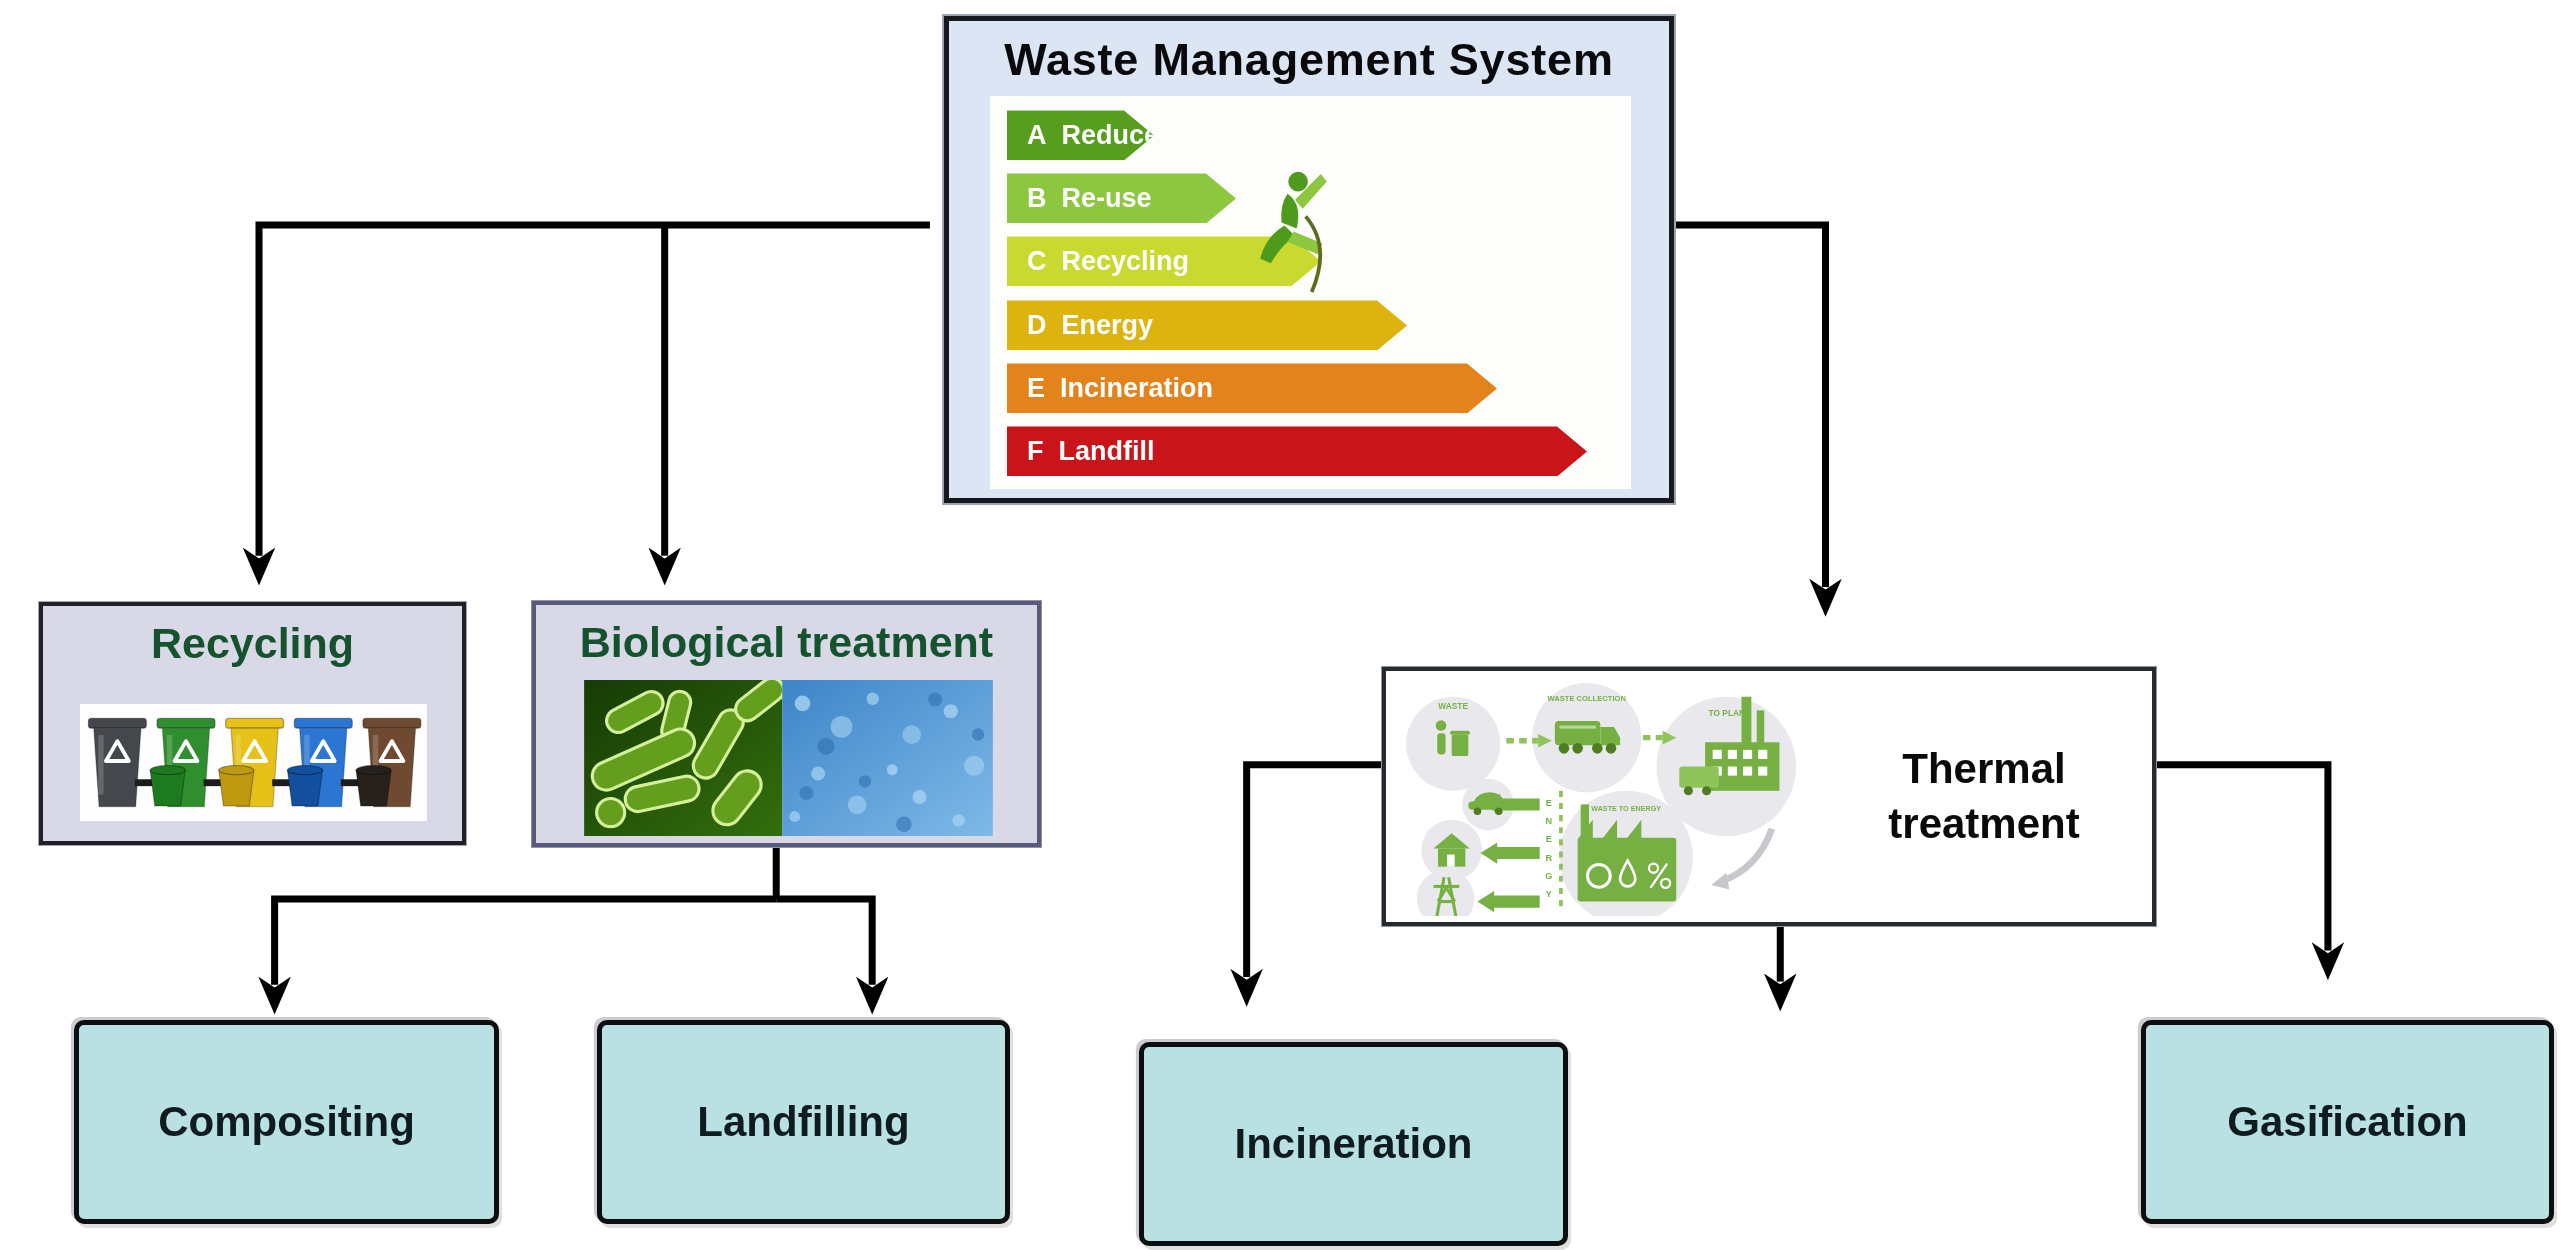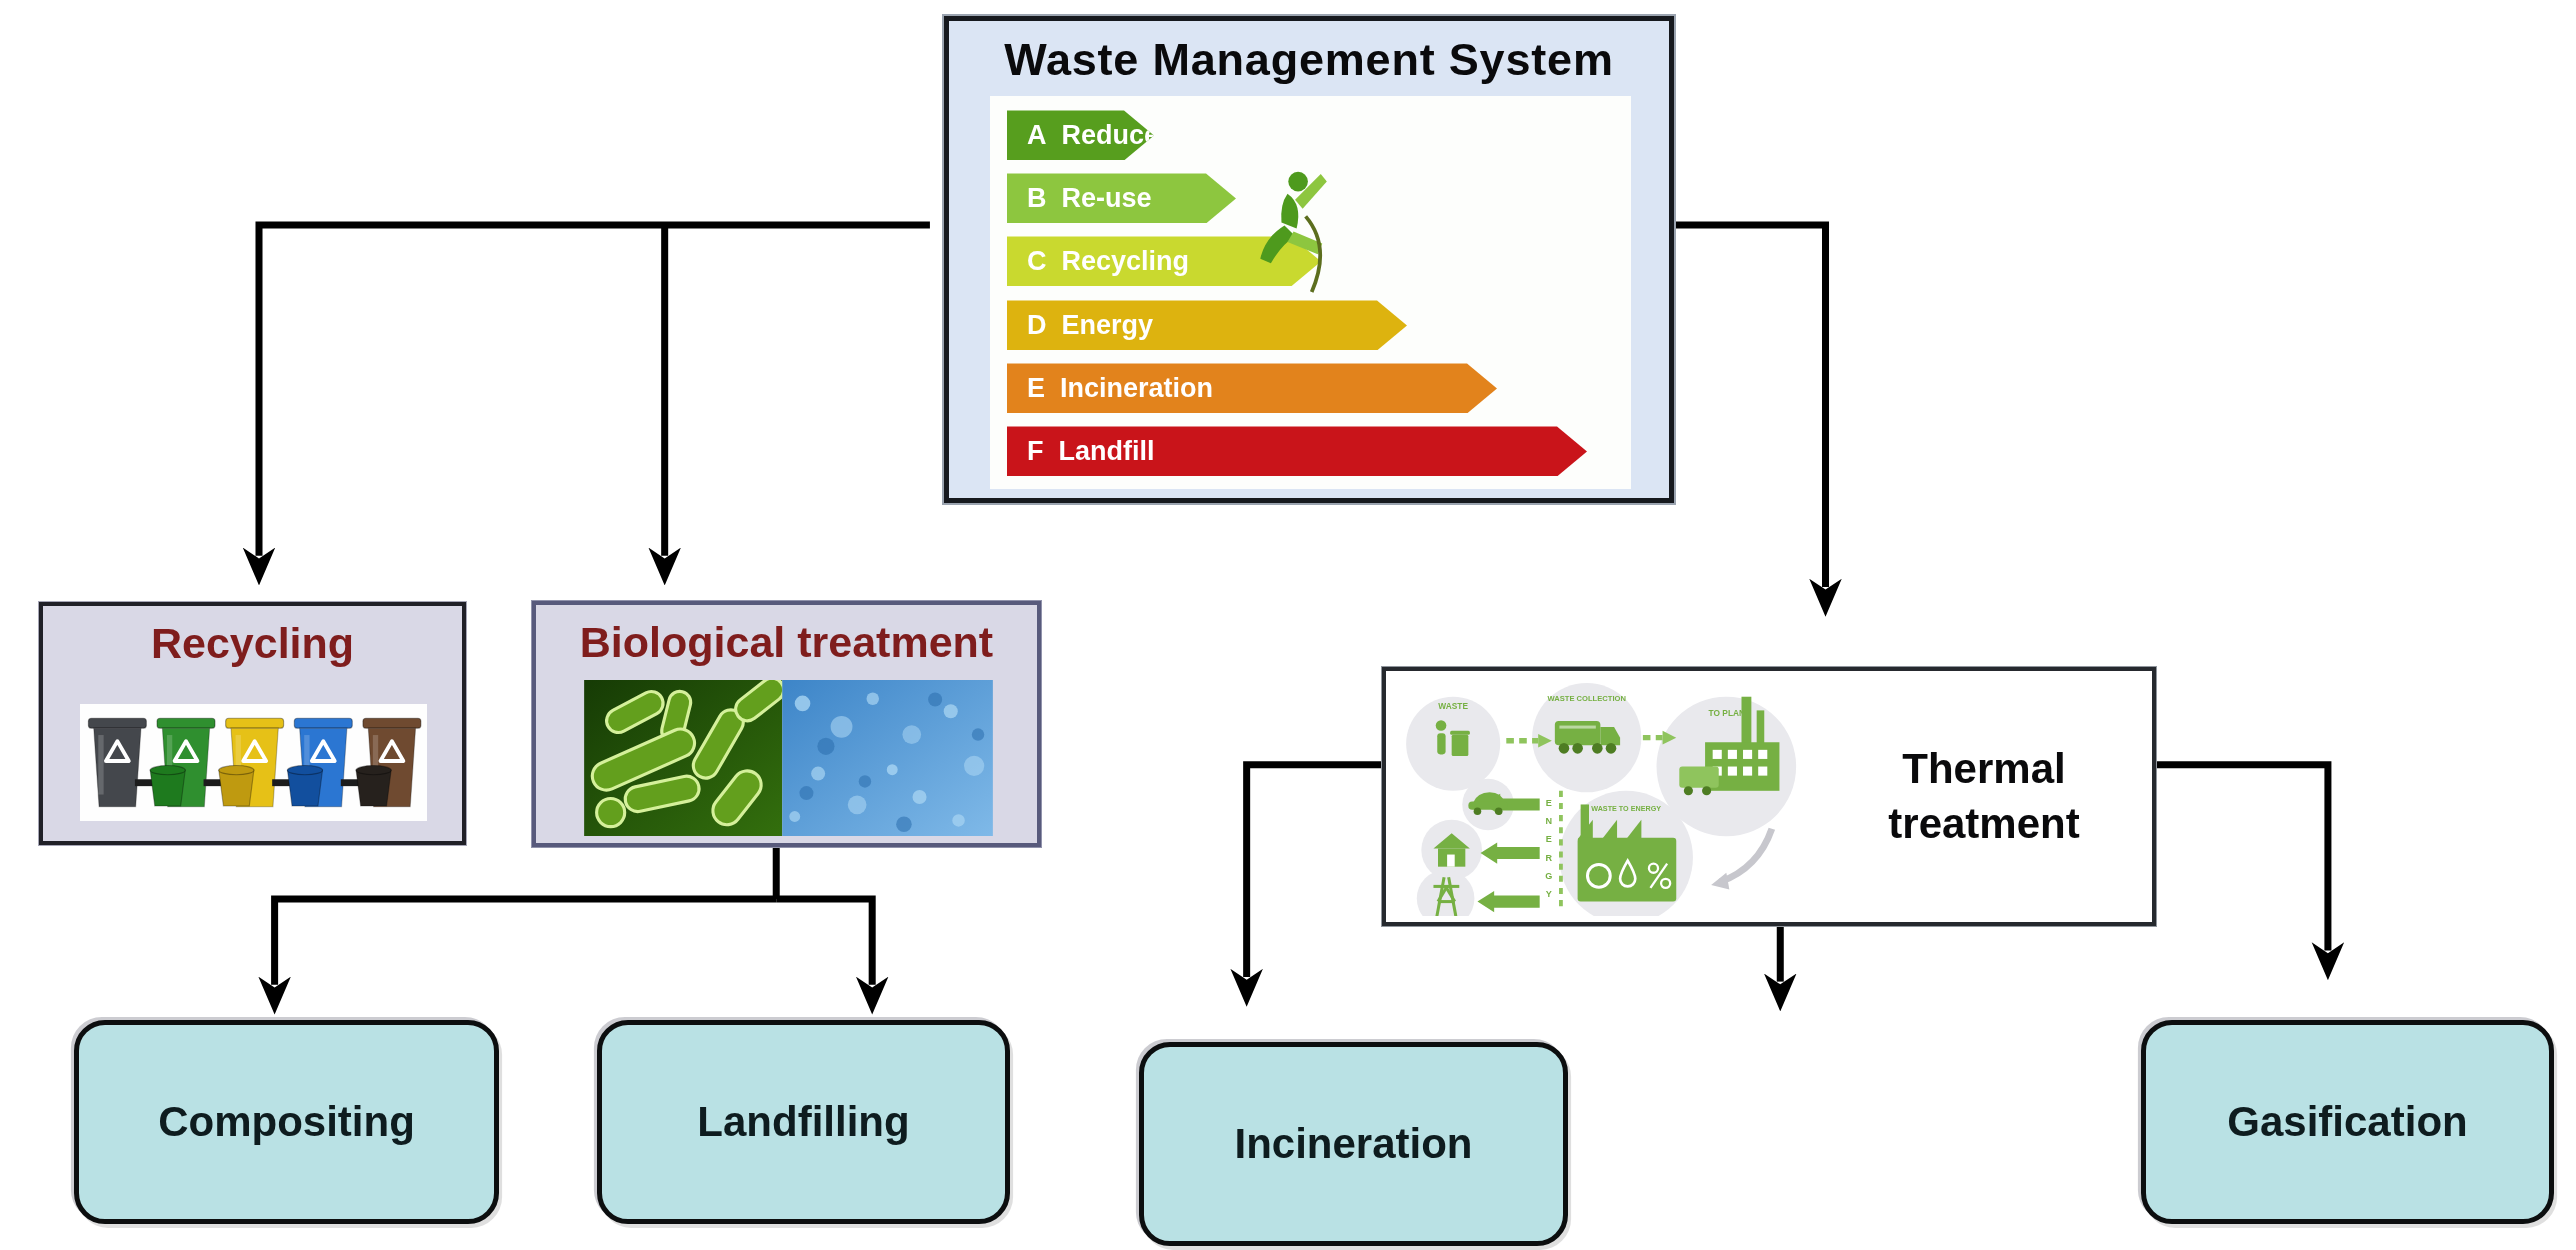--- a/index.html
+++ b/index.html
@@ -34,21 +34,21 @@
 
   
   .recycling-box{
     left:39px;top:602px;width:427px;height:243px;
     background:#d9d8e6;border:4.7px solid #202027;outline:1.6px solid #a6a6b6;
   }
   .bio-box{
     left:532px;top:601px;width:509px;height:246px;
     background:#d9d8e6;border:4.7px solid #585a7c;outline:1.6px solid #9193ac;
   }
-  .branch-title{margin-top:12.5px;text-align:center;font-size:43px;font-weight:bold;color:#7f1d1d;}
+  .branch-title{margin-top:12.5px;text-align:center;font-size:43px;font-weight:bold;color:#14532d;}
   .bins-wrap{
     position:absolute;left:37px;top:98px;width:347px;height:117px;background:#fefefe;
   }
   .bins-wrap svg{display:block;width:100%;height:100%;}
   .bacteria-wrap{position:absolute;left:48px;top:75px;width:409px;height:156px;}
   .bacteria-wrap svg{display:block;width:100%;height:100%;}
 
   .thermal-box{
     left:1382px;top:667px;width:774px;height:259px;
     background:#ffffff;border:4.7px solid #26292e;outline:1.6px solid #90969d;
@@ -56,21 +56,21 @@
   .thermal-info{position:absolute;left:11px;top:6.2px;width:428px;height:239px;}
   .thermal-title{
     position:absolute;left:438px;top:0;width:320px;height:100%;
     display:flex;align-items:center;justify-content:center;
   }
   .thermal-title div{text-align:center;font-size:42px;font-weight:bold;line-height:1.3;color:#0a0a0c;}
   .thermal-title span{display:block;}
 
   
   .leaf{
-    top:1020px;height:204px;background:#b9e1e4;border:5.5px solid #0c0e0f;border-radius:31px;
+    top:1020px;height:204px;background:#b9e1e4;border:5.5px solid #0c0e0f;border-radius:10px;
     display:flex;align-items:center;justify-content:center;
     font-size:42px;font-weight:bold;color:#0e1c1f;
     box-shadow:-3.1px -3.1px 0 rgba(128,128,140,0.4), 3.1px 3.9px 0 rgba(40,40,40,0.15);
   }
   .leaf-compositing{left:74px;width:425px;}
   .leaf-landfilling{left:597px;width:413px;}
   .leaf-incineration{left:1139px;width:429px;margin-top:22px;}
   .leaf-pyrolysis{left:1630px;width:429px;}
   .leaf-gasification{left:2141px;width:413px;}
 

